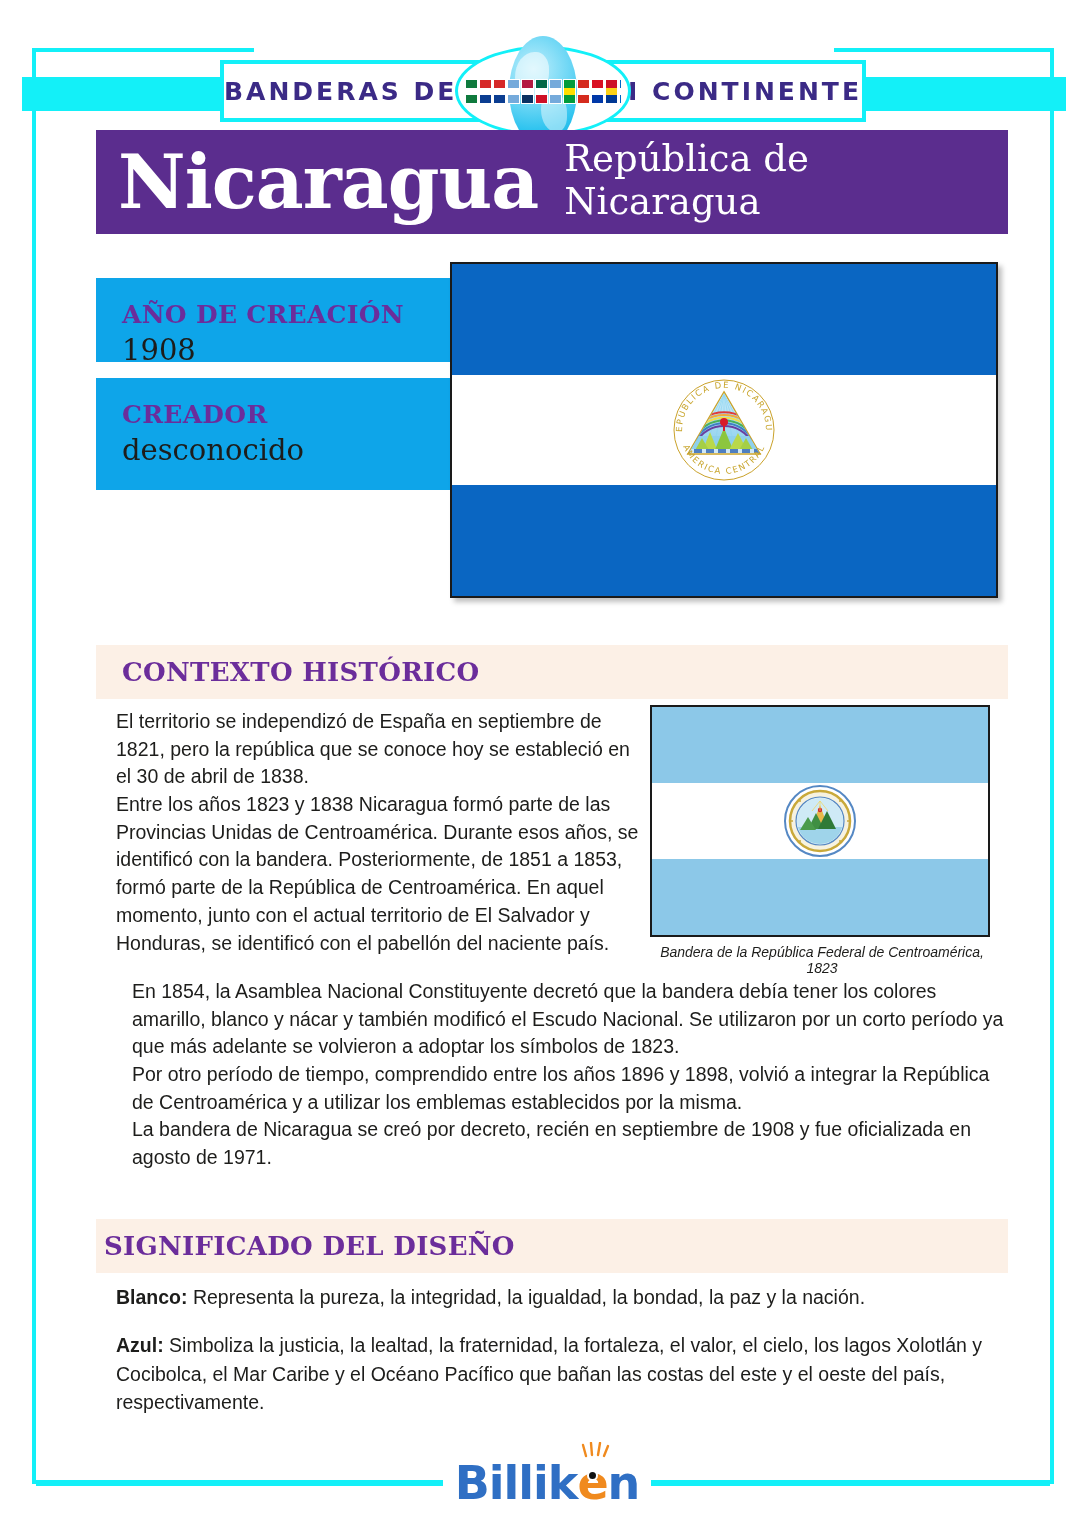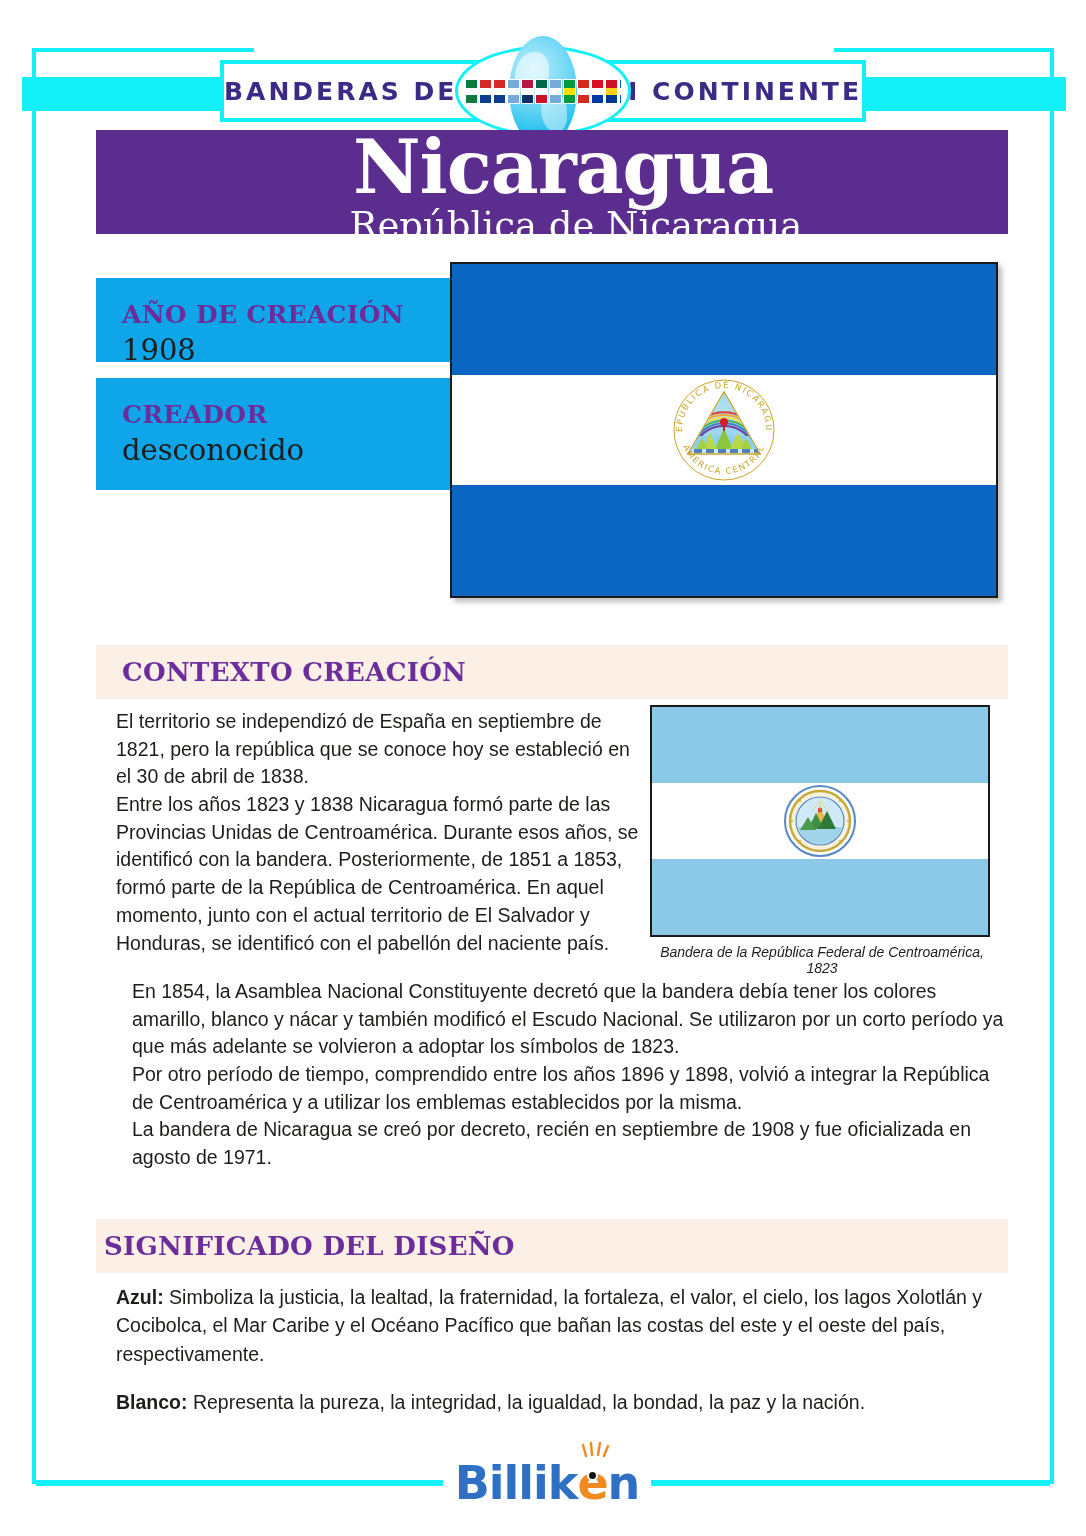--- a/index.html
+++ b/index.html
@@ -90,21 +90,21 @@
     width: 13px; height: 25px; flex: 0 0 auto;
     border: 1px solid #ffffff;
     background: #ddd;
   }
 
   
   .title-band {
     position: absolute; left: 96px; top: 130px;
     width: 912px; height: 104px;
     background: #5b2d8e;
-    display: flex; align-items: center; padding-left: 22px; flex-direction: column;
+    display: flex; align-items: center; padding-left: 22px;
   }
   .country-name {
     font-family: "DejaVu Serif", serif;
     font-weight: 700;
     font-size: 74px;
     line-height: 1;
     color: #ffffff;
     letter-spacing: -1px;
   }
   .country-official {
@@ -355,21 +355,21 @@
         </text>
         <text font-family="DejaVu Sans, sans-serif" font-size="8.5" fill="#c8a52c" letter-spacing="1.6">
           <textPath href="#arcBot" startOffset="50%" text-anchor="middle">AMERICA CENTRAL</textPath>
         </text>
       </svg>
     </div>
     <div class="flag-band blue"></div>
   </div>
 
   <div class="section-head" id="sec-hist">
-    <span class="section-head-text">CONTEXTO CREACIÓN</span>
+    <span class="section-head-text">CONTEXTO HISTÓRICO</span>
   </div>
 
   <div class="hist-narrow body-text">
     <p>El territorio se independizó de España en septiembre de 1821, pero la república que se conoce hoy se estableció en  el 30 de abril de 1838.</p>
     <p>Entre los años 1823 y 1838 Nicaragua formó parte de las Provincias Unidas de Centroamérica. Durante esos años, se identificó con la bandera. Posteriormente, de 1851 a 1853, formó parte de la República de Centroamérica. En aquel momento, junto con el actual territorio de El Salvador y Honduras, se identificó con el pabellón del naciente país.</p>
   </div>
 
   <div class="hist-wide body-text">
     <p>En 1854, la Asamblea Nacional Constituyente decretó que la bandera debía tener los colores amarillo, blanco y nácar y también modificó el Escudo Nacional. Se utilizaron por un corto período ya que más adelante se volvieron a adoptar los símbolos de 1823.</p>
     <p>Por otro período de tiempo, comprendido entre los años 1896 y 1898, volvió a integrar la República de Centroamérica y a utilizar los emblemas establecidos por la misma.</p>
@@ -415,24 +415,24 @@
     <div class="band blue"></div>
   </div>
   <div class="flag-caption">Bandera de la República Federal de Centroamérica, 1823</div>
 
   <div class="section-head" id="sec-design">
     <span class="section-head-text">SIGNIFICADO DEL DISEÑO</span>
   </div>
 
   <div class="design-text">
     <p>
-      <span class="design-term">Azul:</span><span> Simboliza la justicia, la lealtad, la fraternidad, la fortaleza, el valor, el cielo, los lagos Xolotlán y Cocibolca, el Mar Caribe y el Océano Pacífico que bañan las costas del este y el oeste del país, respectivamente.</span>
+      <span class="design-term">Blanco:</span><span> Representa la pureza, la integridad, la igualdad, la bondad, la paz y la nación.</span>
     </p>
     <p>
-      <span class="design-term">Blanco:</span><span> Representa la pureza, la integridad, la igualdad, la bondad, la paz y la nación.</span>
+      <span class="design-term">Azul:</span><span> Simboliza la justicia, la lealtad, la fraternidad, la fortaleza, el valor, el cielo, los lagos Xolotlán y Cocibolca, el Mar Caribe y el Océano Pacífico que bañan las costas del este y el oeste del país, respectivamente.</span>
     </p>
   </div>
 
   <div class="footer-logo">
     <div class="logo-rule-left"></div>
     <div class="logo-rule-right"></div>
     <div class="logo-word">
       <span>Billik</span>
       <span class="logo-e">
         <span>e</span>

